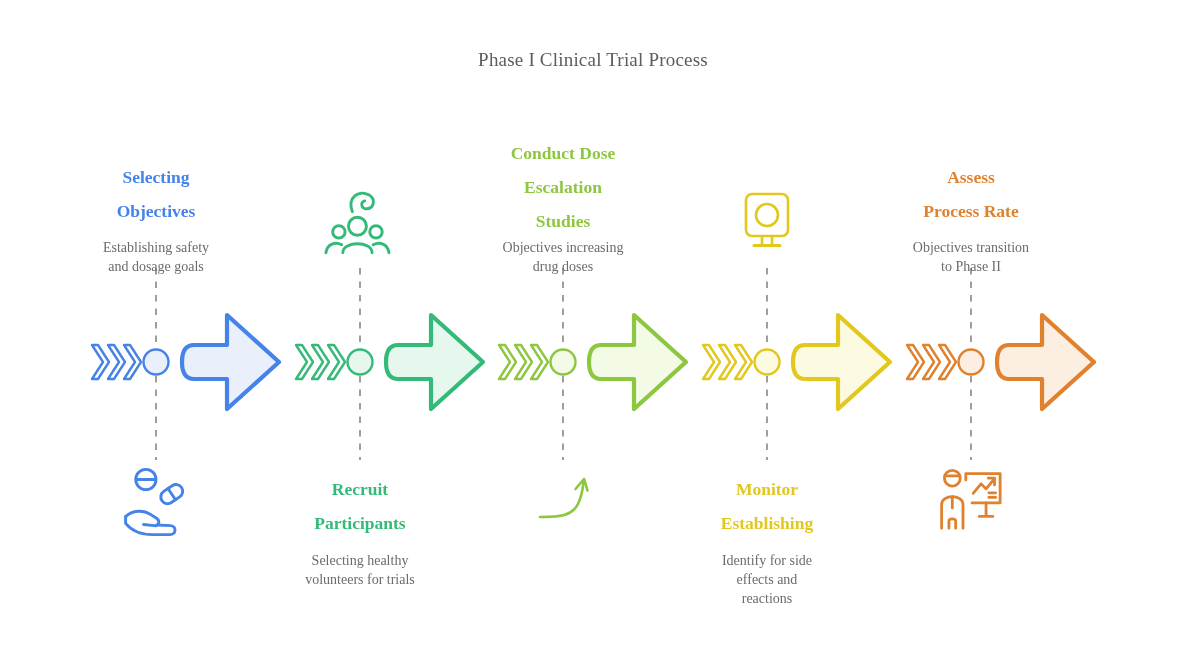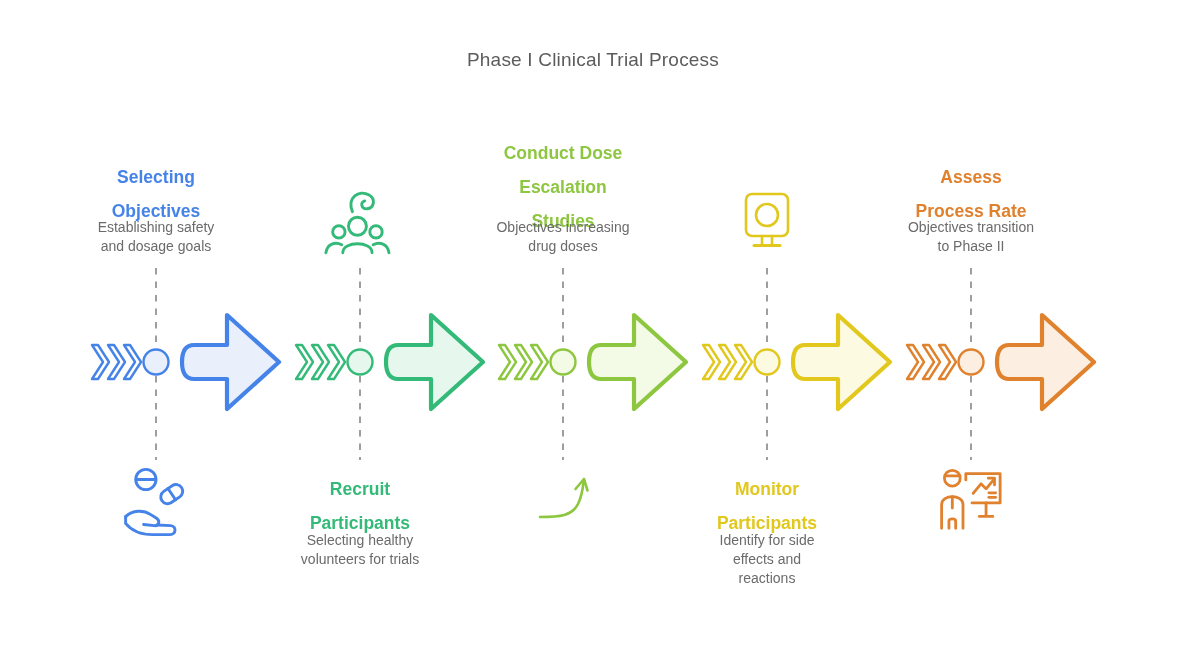--- a/index.html
+++ b/index.html
@@ -1,23 +1,23 @@
 <!DOCTYPE html>
 <html><head>
 <meta charset="utf-8">
 <style>
   html,body{margin:0;padding:0;background:#fff;}
   .canvas{position:relative;width:1186px;height:651px;background:#ffffff;
-          font-family:Liberation Sans, sans-serif;overflow:hidden;}
+          font-family:Liberation Serif, serif;overflow:hidden;}
   .main-title{position:absolute;top:49px;left:0;width:1186px;margin:0;text-align:center;
               font-size:19px;font-weight:400;color:#5c5c5c;letter-spacing:.2px;}
   .step-title{position:absolute;width:220px;text-align:center;font-weight:bold;
               font-size:17.5px;line-height:34px;white-space:pre-line;color:var(--c);}
   .step-desc{position:absolute;width:220px;text-align:center;font-size:14px;
-             line-height:19px;white-space:pre-line;color:#6b6b6b;}
+             line-height:19px;white-space:pre-line;color:#6b6b6b;margin-top:20px;}
   .motif{position:absolute;top:310px;}
   .dash{position:absolute;top:268px;}
   .icon{position:absolute;color:var(--c);}
   svg{display:block;}
 </style>
 </head>
 <body>
 
 <div class="canvas">
 
@@ -102,21 +102,21 @@
       <path d="M4 51 C24 51 36 50 42 38 C45 32 46.5 25 47.5 16.5"></path>
       <path d="M39.5 23 L48 13 L51.5 24.5"></path>
     </svg>
   </div>
 
   <div style="--c: #e2c71d; --f: #fdfae2;">
     <svg class="dash" style="left:765px" width="4" height="192">
       <line x1="2" y1="0" x2="2" y2="192" stroke="#9e9e9e" stroke-width="2" stroke-dasharray="6.5 7"></line>
     </svg>
     <div class="step-title" style="left:657px;top:472px">Monitor
-Participants</div>
+Establishing</div>
     <div class="step-desc" style="left:657px;top:531px">Identify for side
 effects and
 reactions</div>
     <svg class="motif" style="left:701px" width="192" height="104" viewBox="0 0 192 104">
       <g stroke="var(--c)" fill="#ffffff" stroke-width="2.4" stroke-linejoin="round">
         <path d="M2 35 h6 l11 17 -11 17 h-6 l11 -17 z"></path>
         <path d="M18 35 h6 l11 17 -11 17 h-6 l11 -17 z"></path>
         <path d="M34 35 h6 l11 17 -11 17 h-6 l11 -17 z"></path>
       </g>
       <circle cx="66" cy="52" r="12.5" fill="var(--f)" stroke="var(--c)" stroke-width="2.4"></circle>

